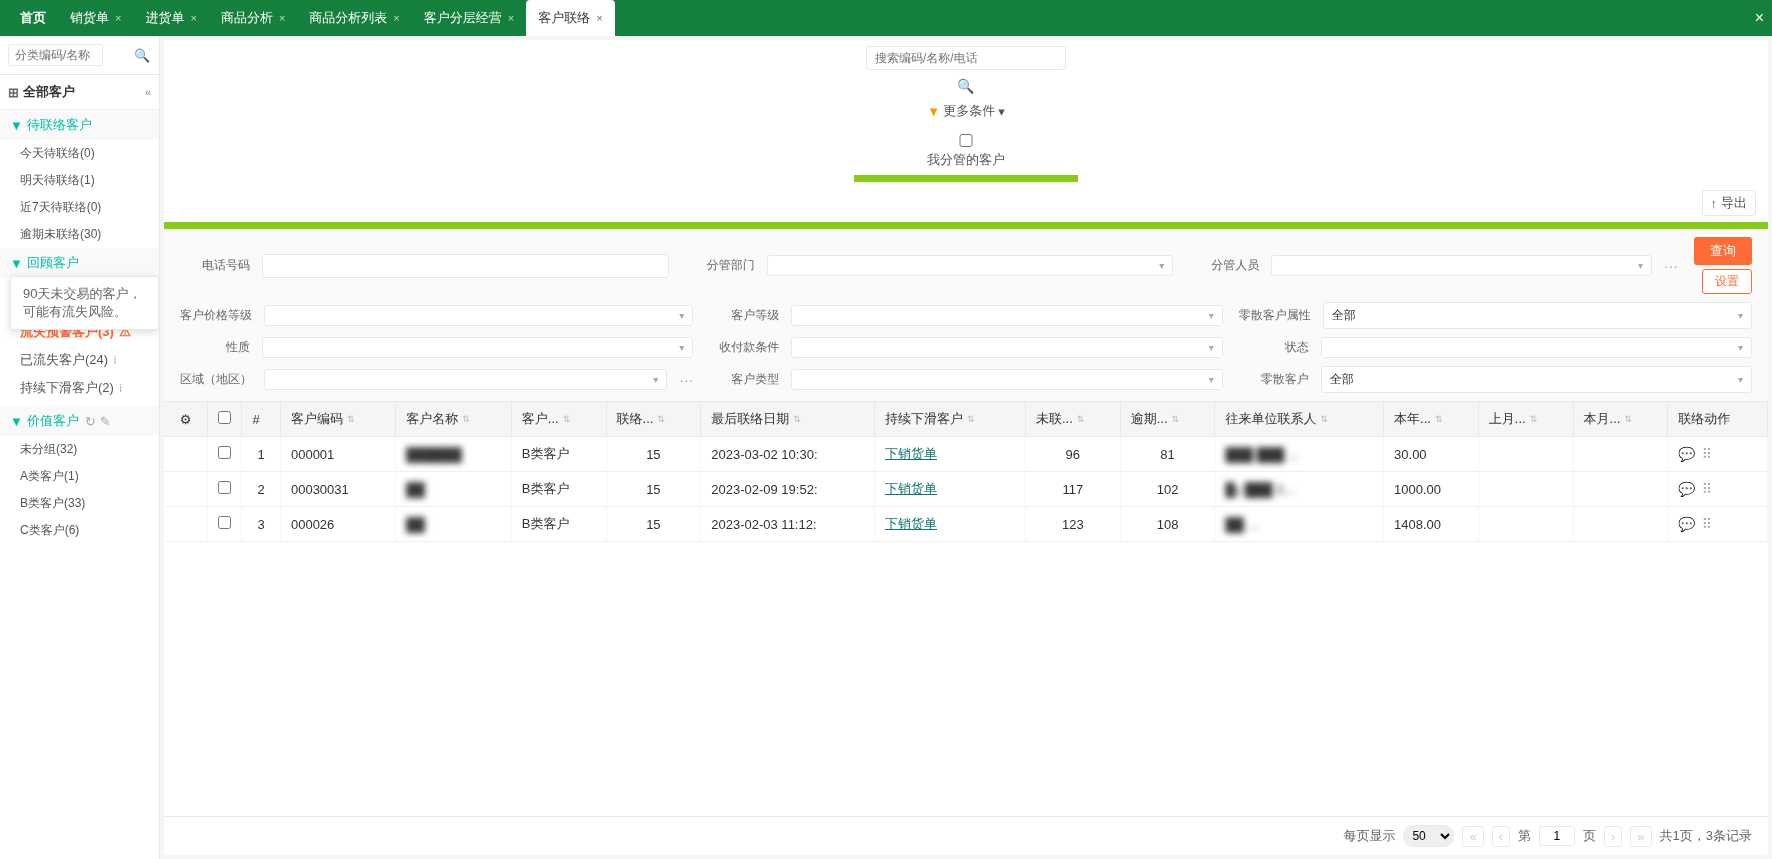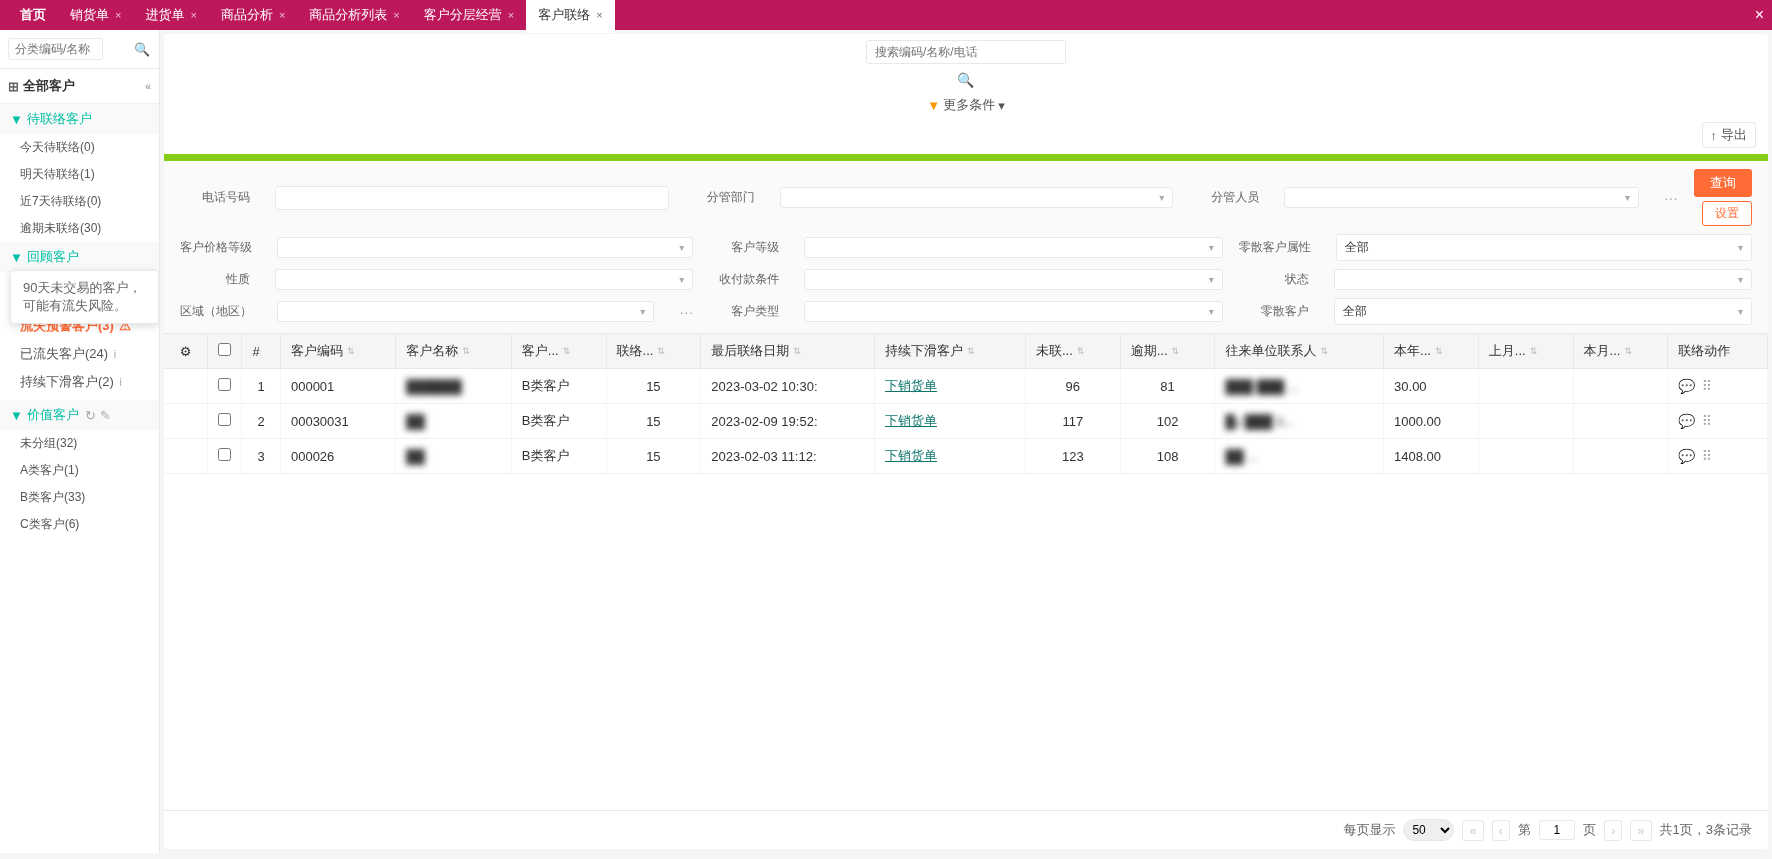--- a/index.html
+++ b/index.html
@@ -2,22 +2,22 @@
 <html><head>
   <meta charset="utf-8">
   <style>
     * { box-sizing: border-box; margin: 0; padding: 0; font-family: "Microsoft YaHei", Arial, sans-serif; font-size: 13px; }
     body { background: #f5f5f5; overflow: hidden; }
 
     
     .top-bar {
       display: flex;
       align-items: center;
-      background: #be185d;
-      height: 30px;
+      background: #15803d;
+      height: 36px;
       padding: 0 8px;
       color: white;
     }
     .top-tab {
       display: flex;
       align-items: center;
       padding: 0 12px;
       height: 36px;
       cursor: pointer;
       color: white;
@@ -207,21 +207,21 @@
       display: flex;
       align-items: center;
       gap: 16px;
       margin-bottom: 8px;
     }
     .filter-row:last-child { margin-bottom: 0; }
     .filter-field {
       display: flex;
       align-items: center;
       flex: 1;
-      gap: 25px;
+      gap: 12px;
     }
     .filter-label {
       color: #666;
       white-space: nowrap;
       font-size: 12px;
       min-width: 70px;
       text-align: right;
     }
     .filter-input {
       flex: 1;
@@ -475,20 +475,24 @@
   <div class="content">
 
     <div class="toolbar">
       <input type="text" placeholder="搜索编码/名称/电话" style="">
       <span class="search-btn">🔍</span>
       <div class="filter-btn">
         <span class="filter-icon">▼</span>
         <span>更多条件</span>
         <span>▾</span>
       </div>
+      <div class="toolbar checkbox-label">
+        <input type="checkbox" style="">
+        <span>我分管的客户</span>
+      </div>
       <div class="export-btn">
         <span>↑</span>
         <span>导出</span>
       </div>
     </div>
 
     <div class="filter-panel">
 
       <div class="filter-row">
         <div class="filter-field">

